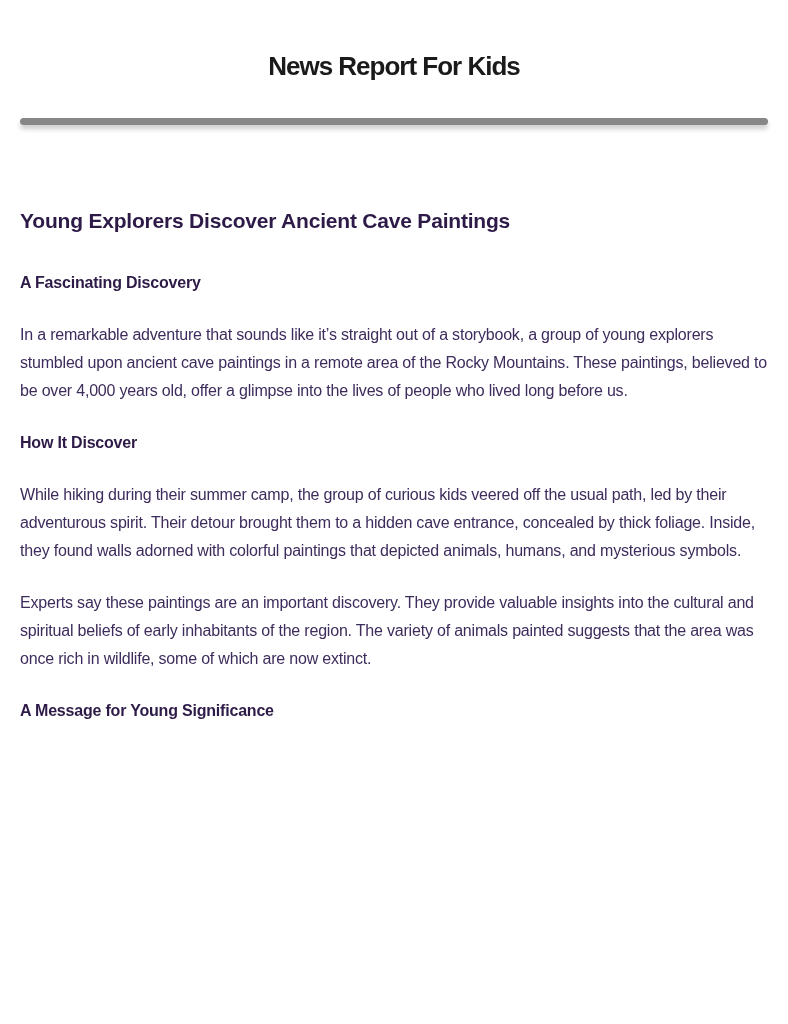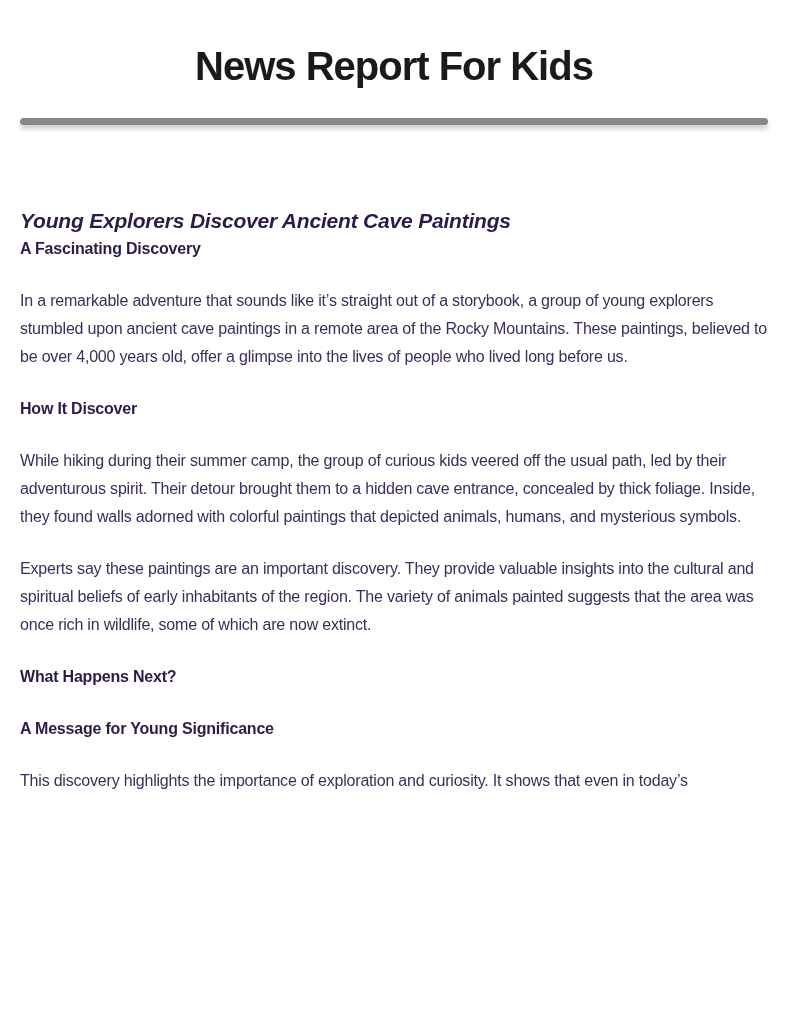--- a/index.html
+++ b/index.html
@@ -14,21 +14,21 @@
   body {
     width: 788px;
     height: 1024px;
     overflow: hidden;
     background: var(--page-bg);
     font-family: "Liberation Sans", sans-serif;
   }
   .site-title {
     margin: 50px 0 0;
     text-align: center;
-    font-size: 40px;
+    font-size: 26px;
     line-height: 32px;
     font-weight: 700;
     letter-spacing: -1px;
     color: var(--title-color);
   }
   .divider {
     display: block;
     border: none;
     margin: 36px 20px 0;
     height: 7px;
@@ -42,28 +42,27 @@
     font-size: 16px;
     letter-spacing: -0.2px;
   }
   .article-heading {
     margin: 0;
     font-size: 21px;
     line-height: 28px;
     font-weight: 700;
     letter-spacing: -0.2px;
     color: var(--heading-color);
-    font-style: italic;
   }
   .section p { margin: 24px 0 0; line-height: 28px; }
   .section .subheading {
     font-weight: 700;
     color: var(--heading-color);
   }
-  .section:first-child .subheading { margin-top: 0; }
+  .section:first-child .subheading { margin-top: 34px; }
 </style>
 </head>
 <body>
 
 <div class="page">
   <h1 class="site-title">News Report For Kids</h1>
 
   <hr class="divider">
 
   <article class="article">
@@ -78,22 +77,20 @@
   <section class="section">
     <p class="subheading">How It Discover</p>
     <p class="paragraph">While hiking during their summer camp, the group of curious kids veered off the usual path, led by their adventurous spirit. Their detour brought them to a hidden cave entrance, concealed by thick foliage. Inside, they found walls adorned with colorful paintings that depicted animals, humans, and mysterious symbols.</p>
   </section>
 
   <section class="section">
     <p class="paragraph">Experts say these paintings are an important discovery. They provide valuable insights into the cultural and spiritual beliefs of early inhabitants of the region. The variety of animals painted suggests that the area was once rich in wildlife, some of which are now extinct.</p>
   </section>
 
   <section class="section">
-    <p class="subheading">What Happens Next?</p>
   </section>
 
   <section class="section">
     <p class="subheading">A Message for Young Significance</p>
-    <p class="paragraph">This discovery highlights the importance of exploration and curiosity. It shows that even in today’s</p>
   </section>
 </div>
   </article>
 </div>
 
 </body></html>

